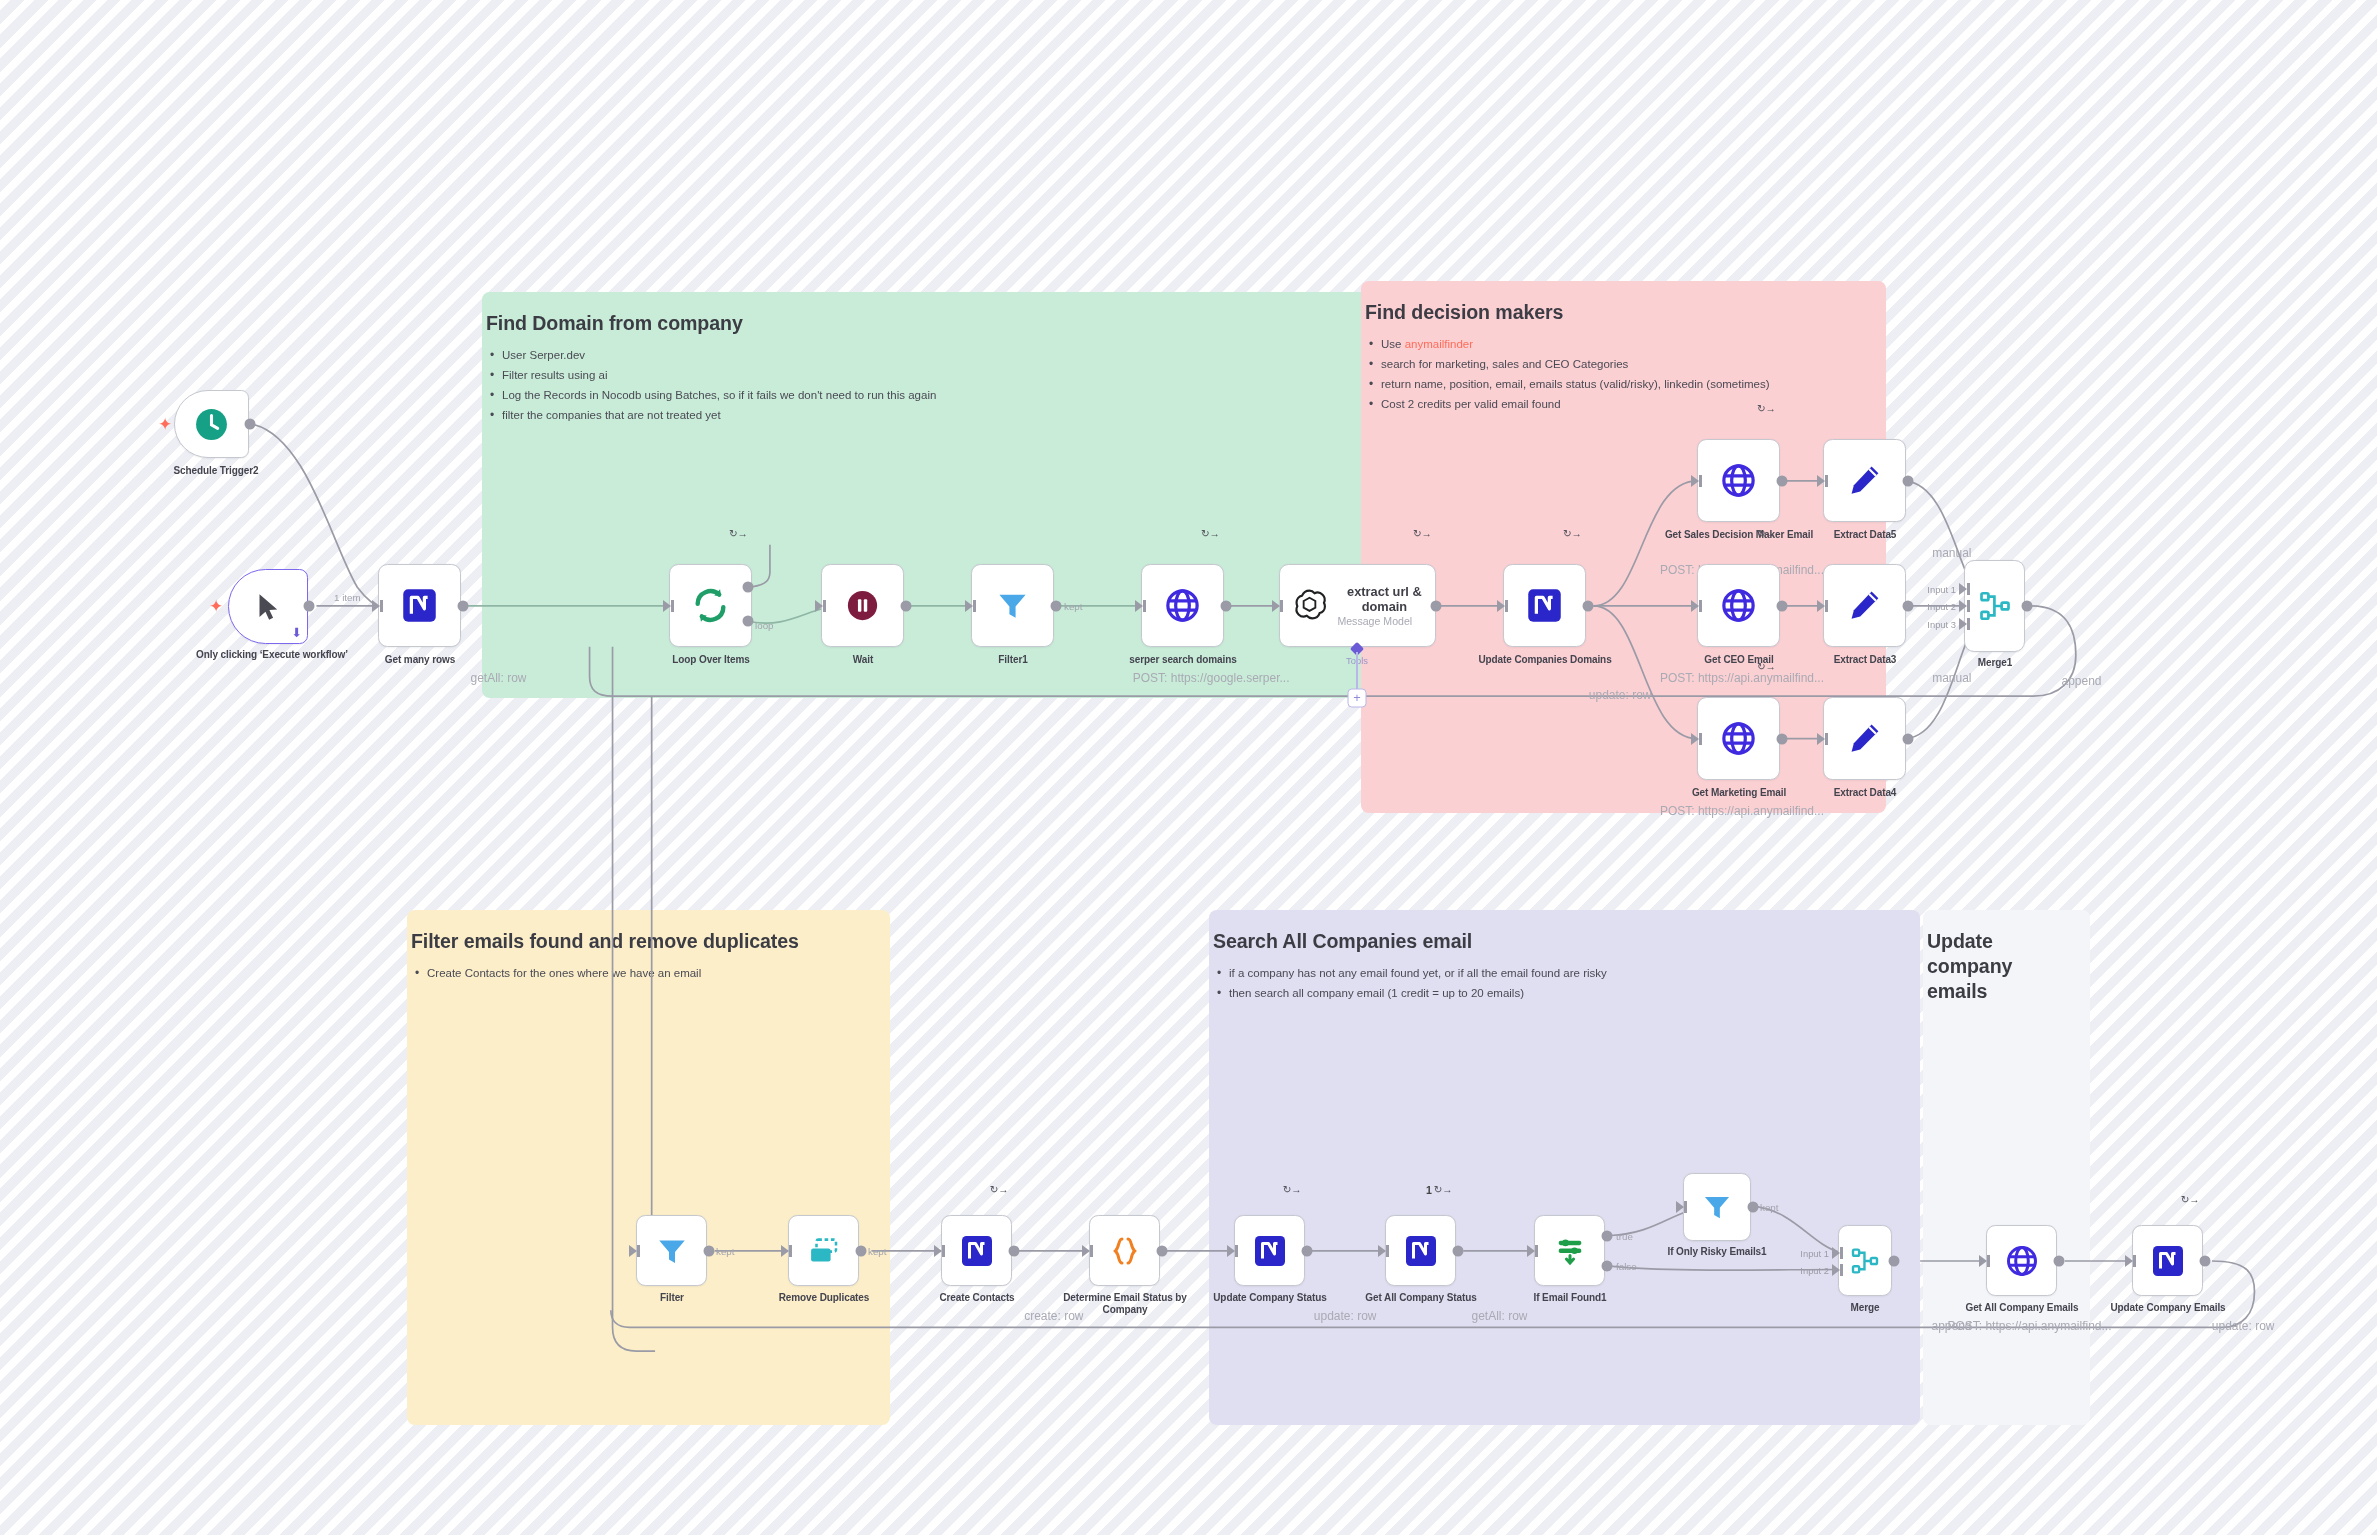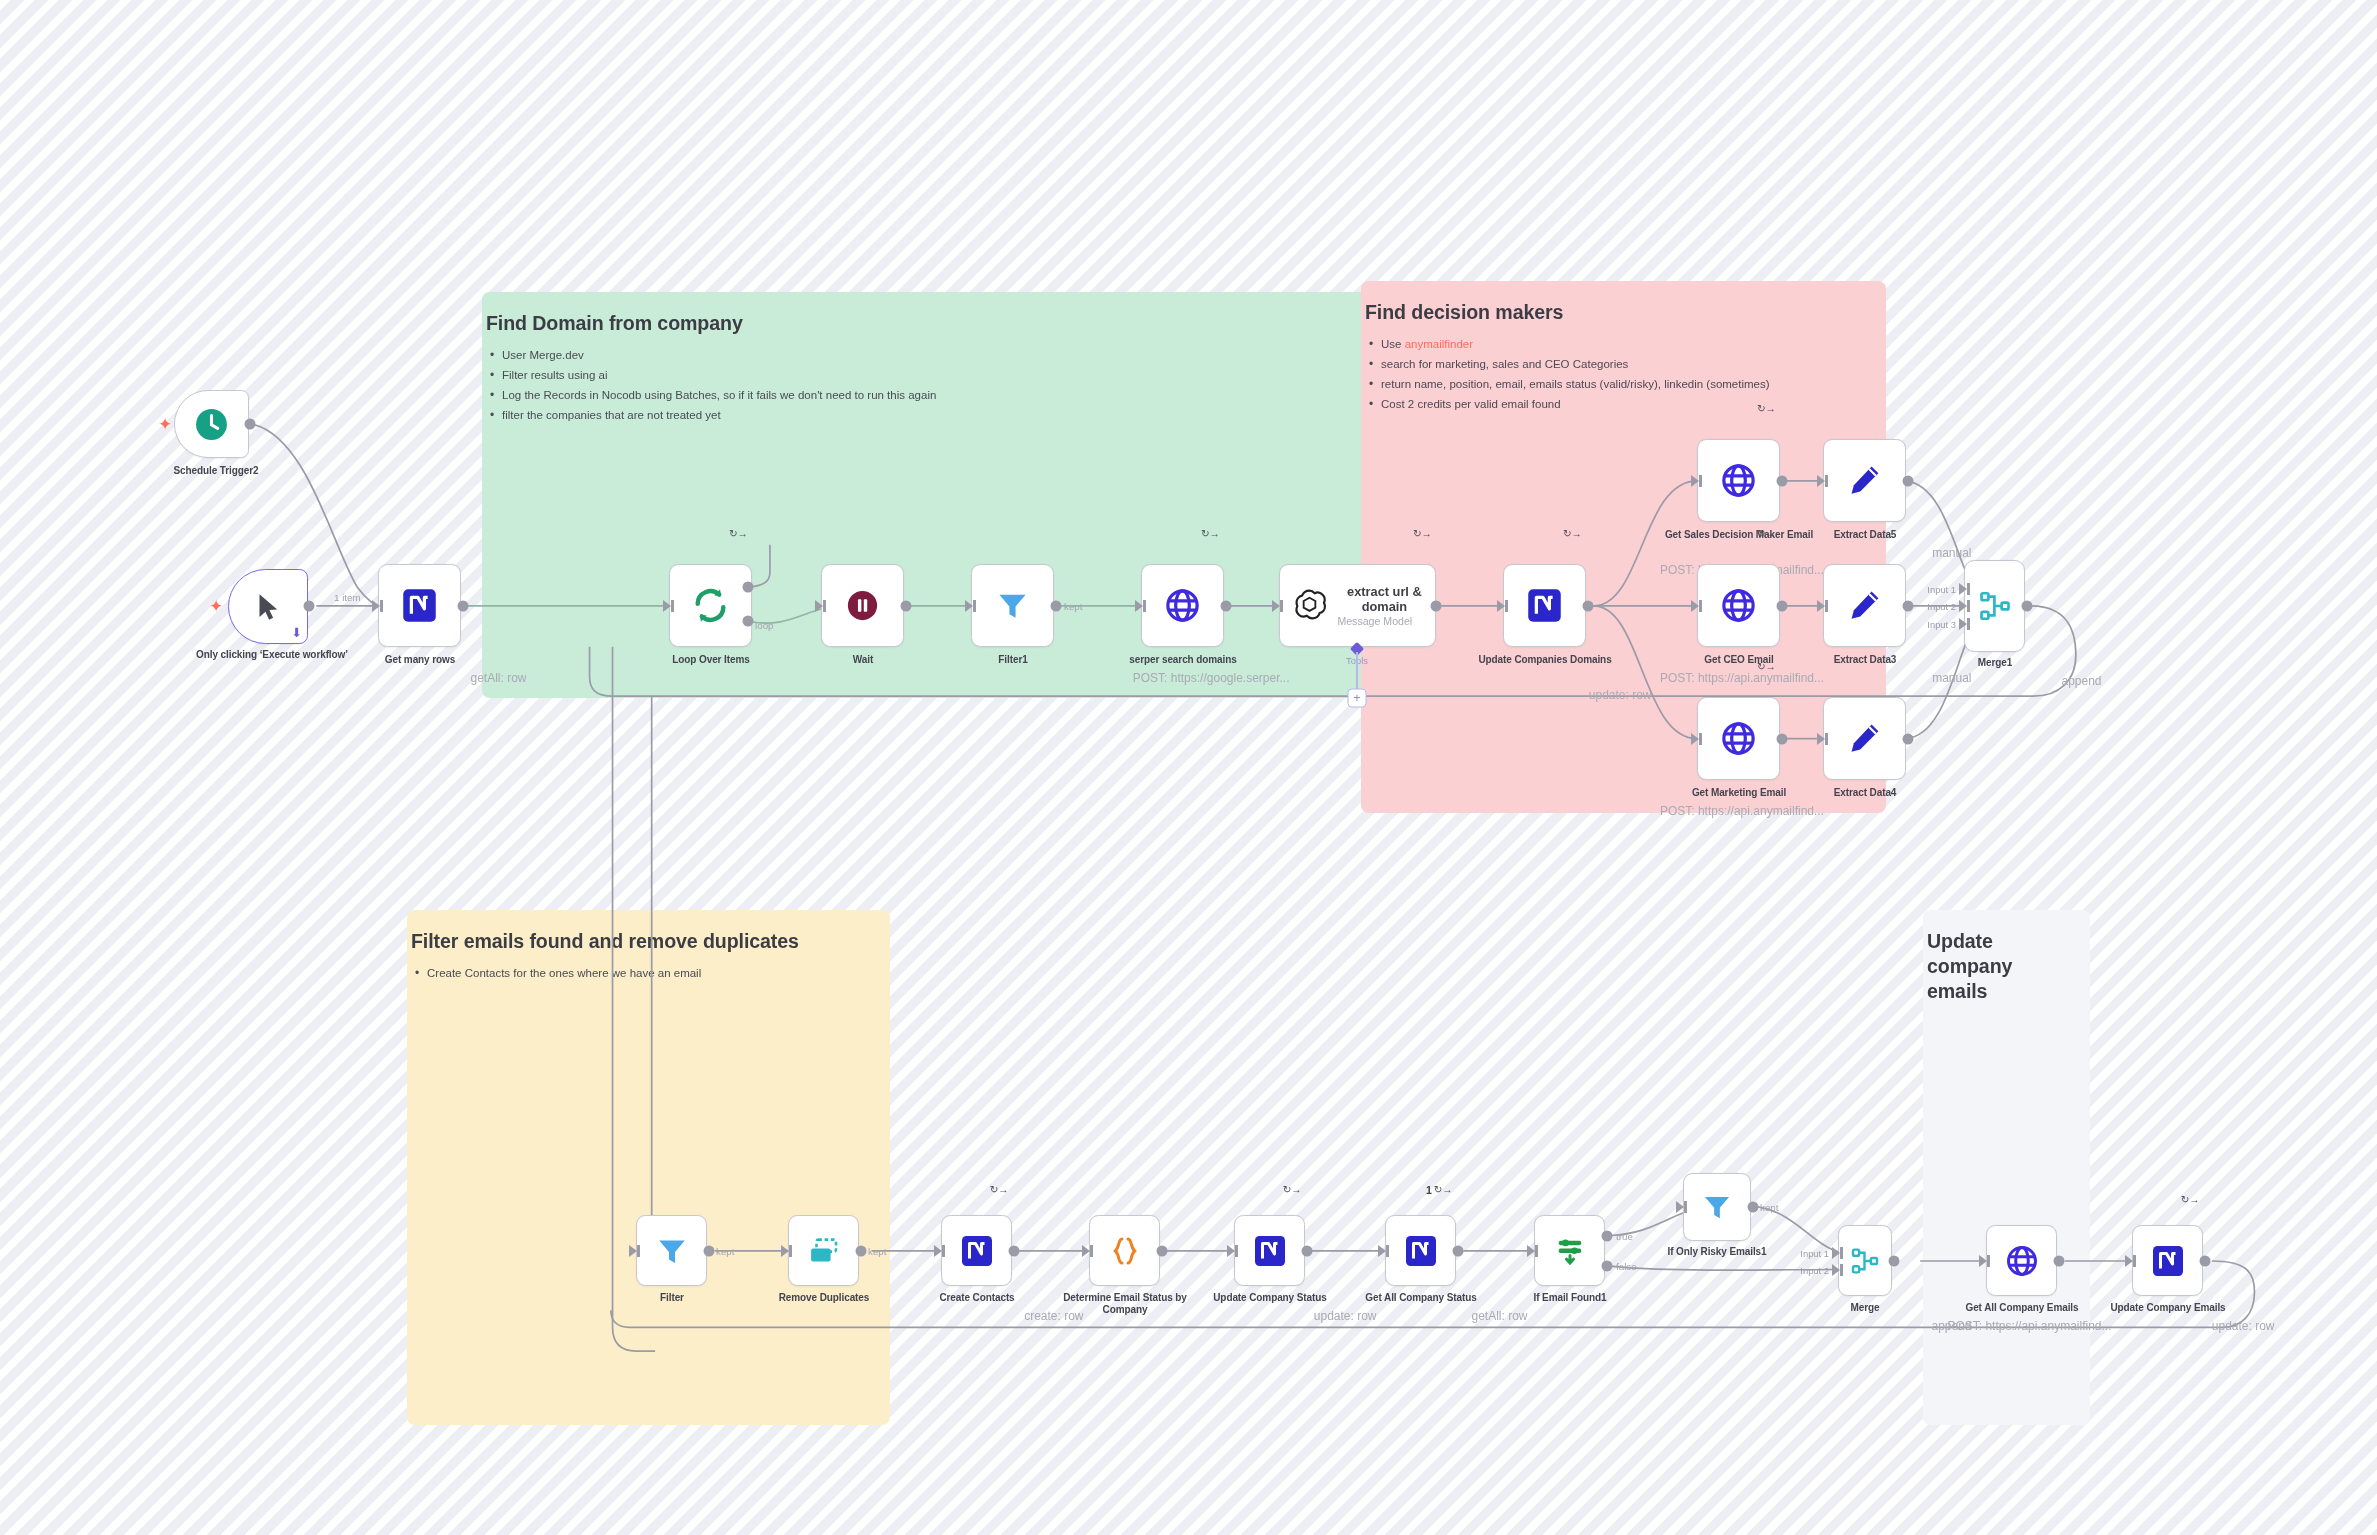--- a/index.html
+++ b/index.html
@@ -236,21 +236,21 @@
   .lk-green { fill: none; stroke: #8fb6a4; stroke-width: 2; }
 </style>
 </head>
 <body>
 
 <div id="canvas">
 
   <div class="sticky" style="left:482px; top:292px; width:889px; height:406px; background:#c9ecd9;">
     <div class="sticky-title">Find Domain from company</div>
     <ul>
-      <li>User Merge.dev</li>
+      <li>User Serper.dev</li>
       <li>Filter results using ai</li>
       <li>Log the Records in Nocodb using Batches, so if it fails we don't need to run this again</li>
       <li>filter the companies that are not treated yet</li>
     </ul>
   </div>
 
   <div class="sticky" style="left:1361px; top:281px; width:525px; height:532px; background:#fbd0d3;">
     <div class="sticky-title">Find decision makers</div>
     <ul>
       <li>Use <a class="link" href="#">anymailfinder</a></li>
@@ -261,20 +261,27 @@
   </div>
 
   <div class="sticky" style="left:407px; top:910px; width:483px; height:515px; background:#fbeec9;">
     <div class="sticky-title">Filter emails found and remove duplicates</div>
     <ul>
       <li>Create Contacts for the ones where we have an email</li>
     </ul>
   </div>
 
 
+  <div class="sticky" style="left:1209px; top:910px; width:711px; height:515px; background:#e0dff1;">
+    <div class="sticky-title">Search All Companies email</div>
+    <ul>
+      <li>if a company has not any email found yet, or if all the email found are risky</li>
+      <li>then search all company email (1 credit = up to 20 emails)</li>
+    </ul>
+  </div>
 
   <div class="sticky" style="left:1923px; top:910px; width:167px; height:515px; background:#f4f5f9;">
     <div class="sticky-title" style="white-space:normal; max-width:145px;">Update company emails</div>
   </div>
 
   <svg class="links" viewBox="0 0 2794 1805">
 
     <path class="lk" d="M 295,498 C 360,510 390,640 420,690 C 450,730 470,712 485,712"></path>
 
     <path class="lk" d="M 372,712 L 482,712"></path>

